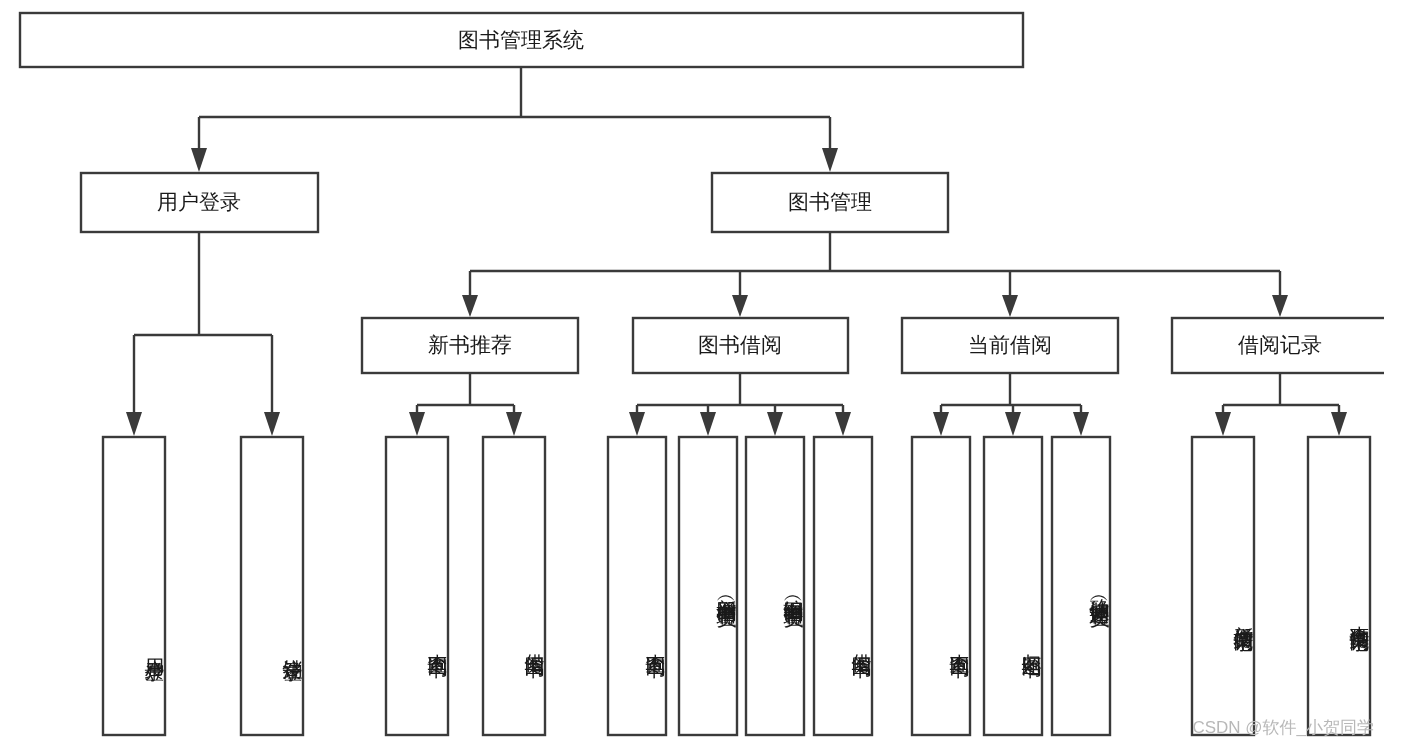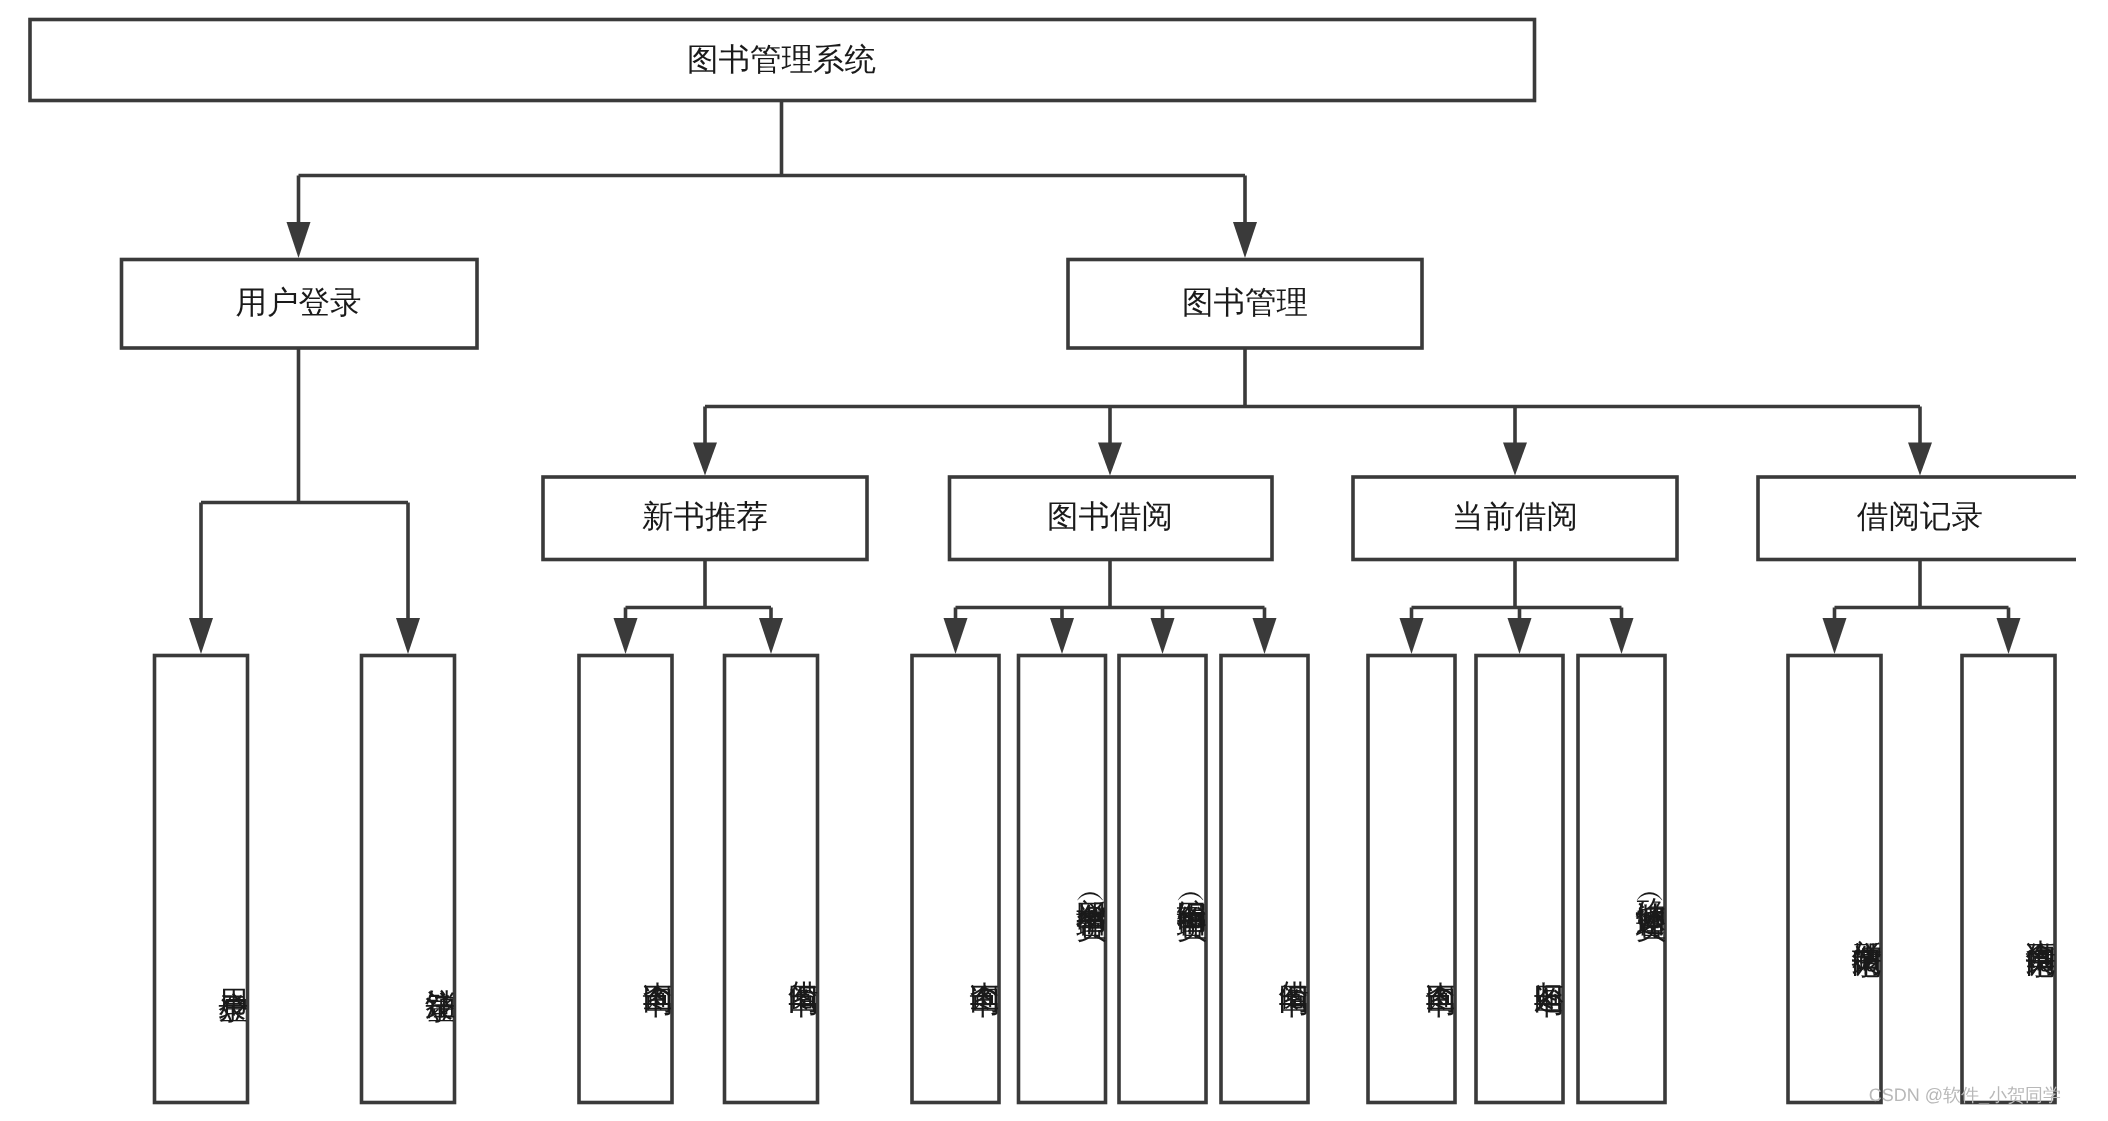--- a/index.html
+++ b/index.html
@@ -61,21 +61,21 @@
     display: flex;
     align-items: flex-start;
     justify-content: center;
     pointer-events: none;
   }
   .watermark {
     position: absolute;
     right: 10px;
     bottom: 8px;
     font-family: "Liberation Sans", "DejaVu Sans", sans-serif;
-    font-size: 12px;
+    font-size: 17px;
     color: #b8b8b8;
     white-space: nowrap;
     user-select: none;
     text-align: right;
   }
 </style>
 </head>
 <body>
 
 <div id="diagram-root">

